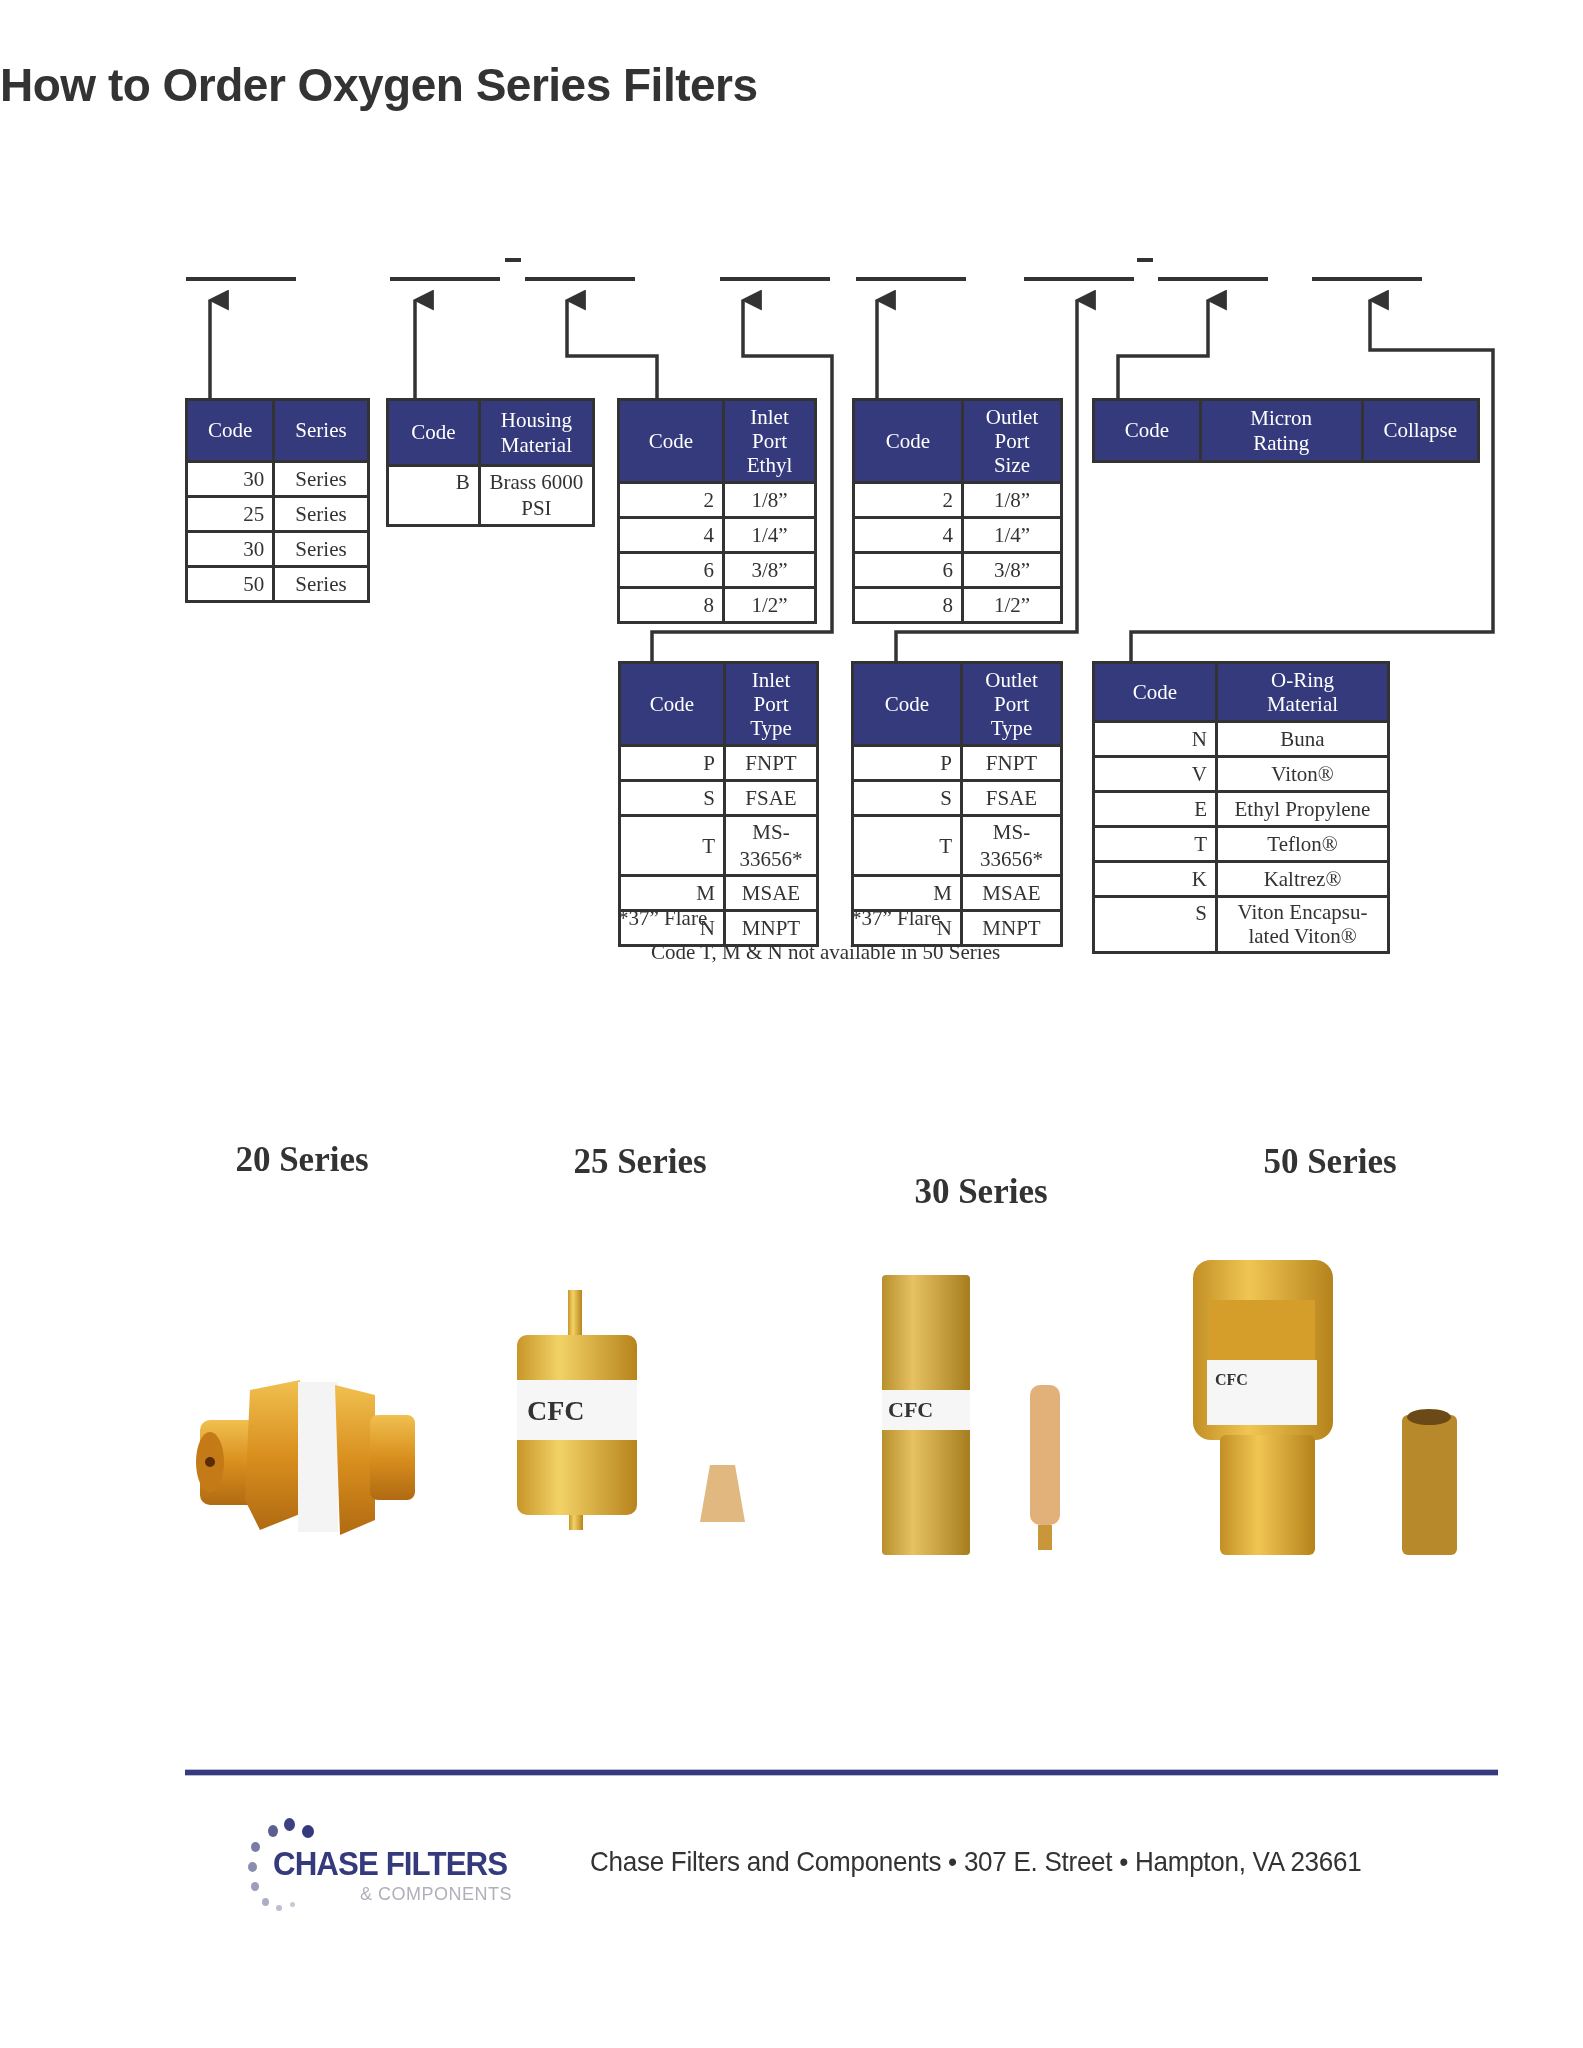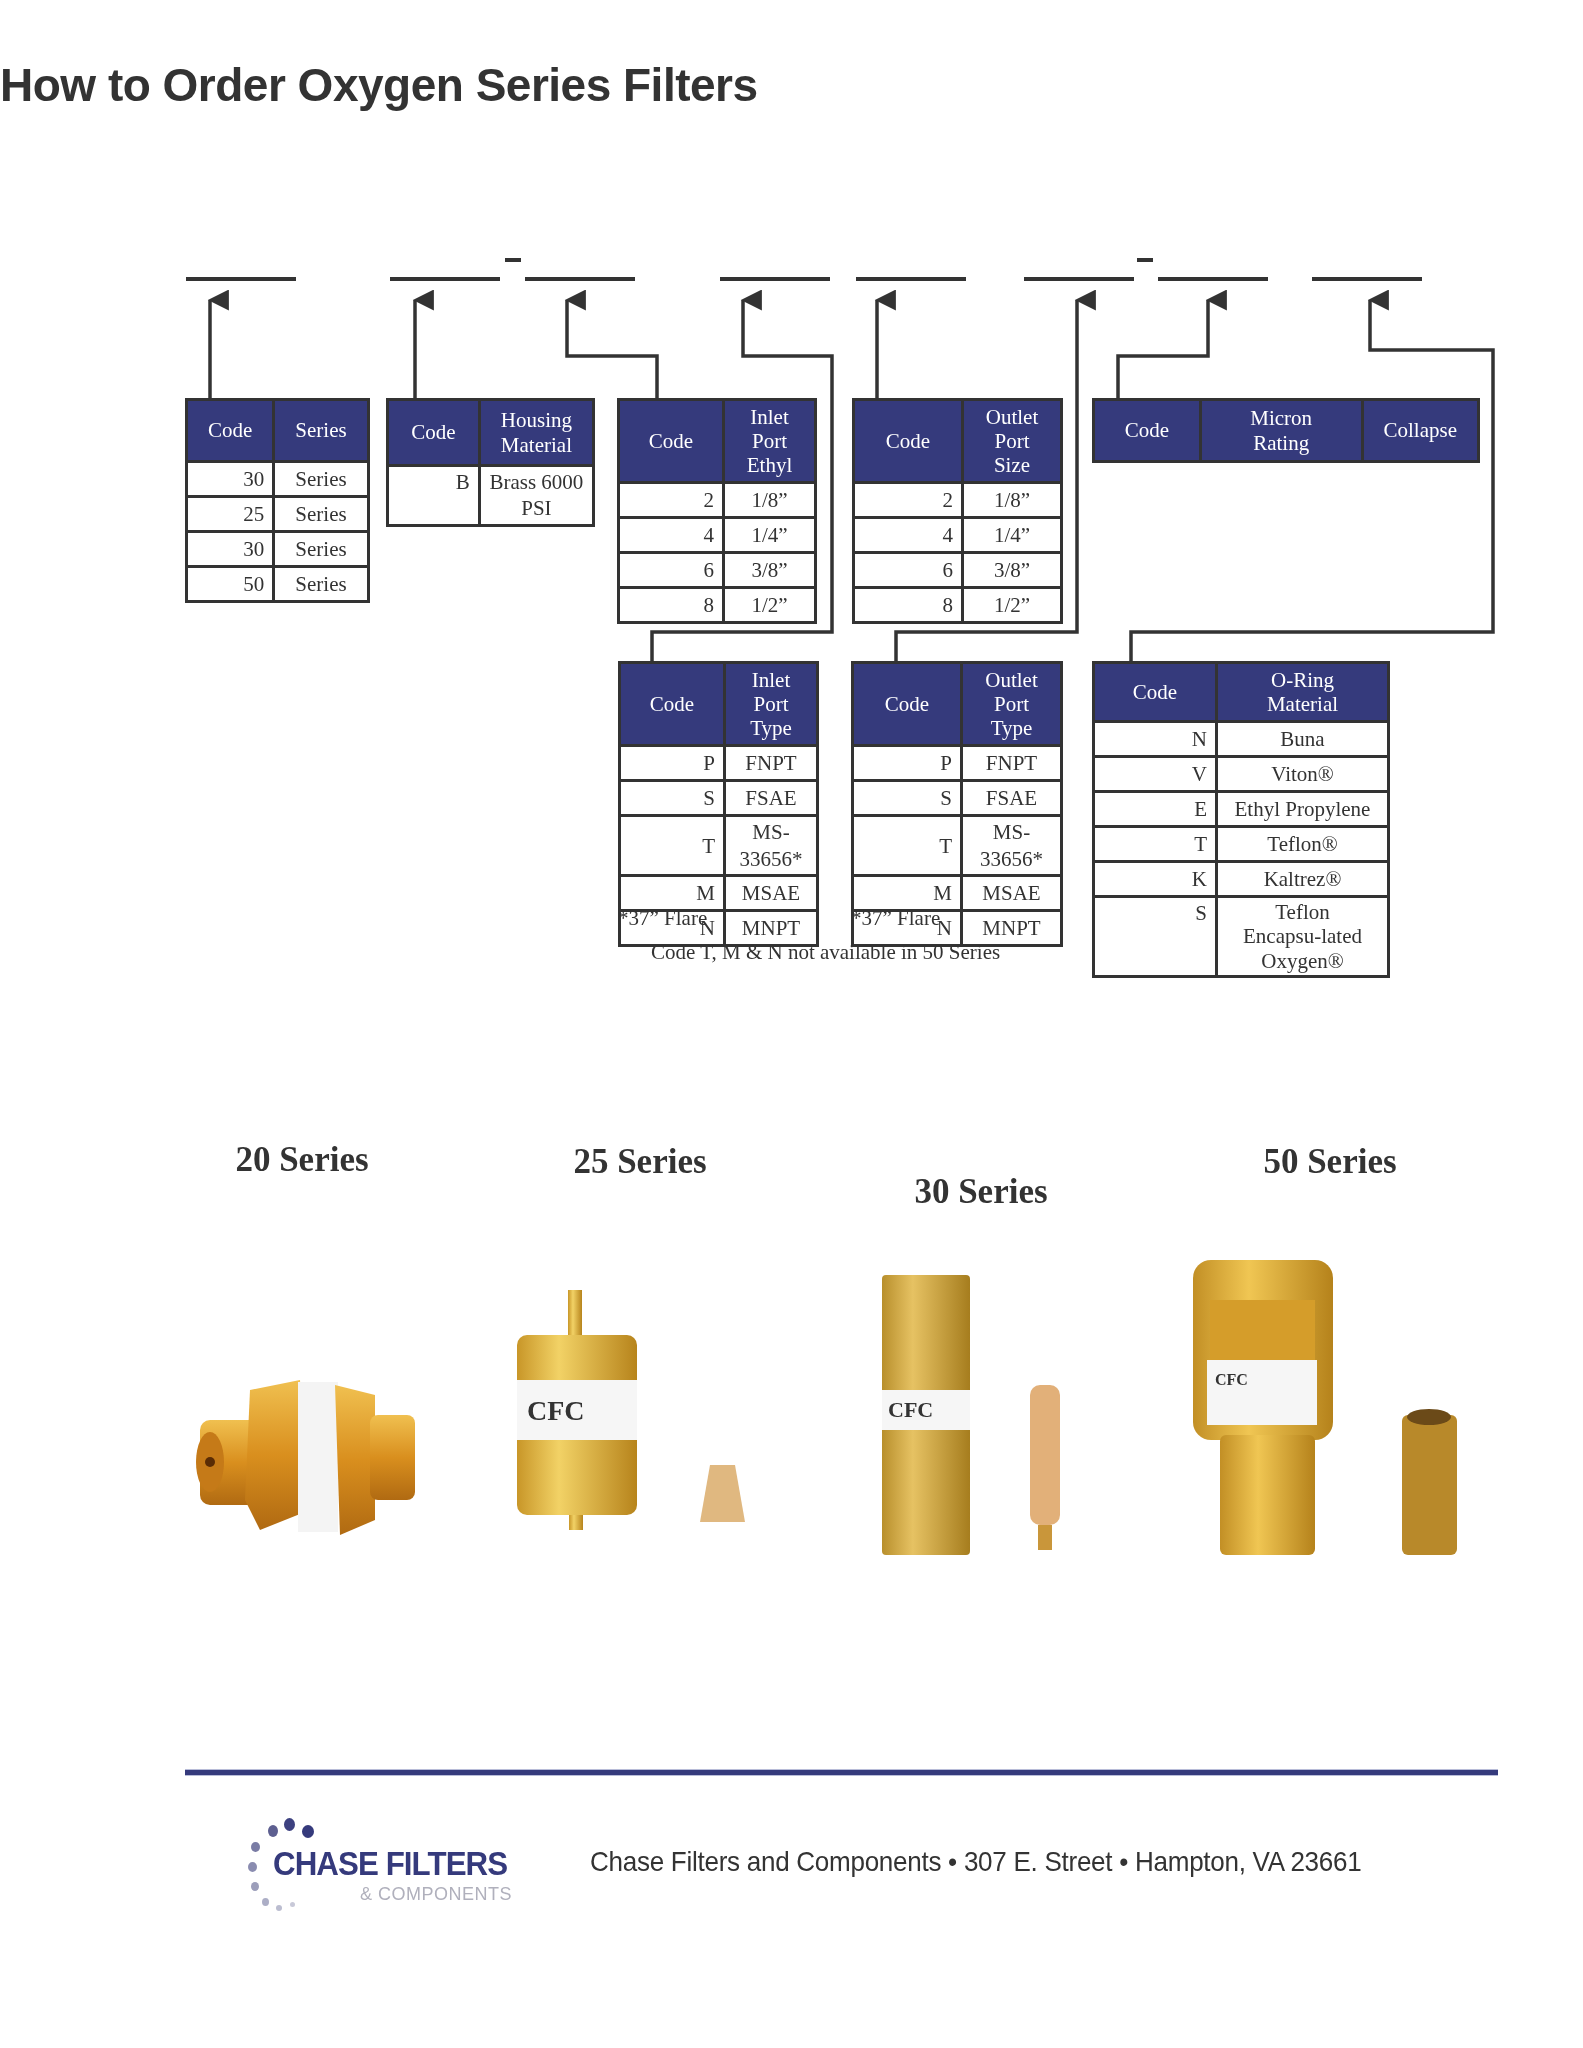--- a/index.html
+++ b/index.html
@@ -244,21 +244,21 @@
   <tr>
         <td class="c">T</td>
         <td>Teflon®</td>
       </tr>
   <tr>
         <td class="c">K</td>
         <td>Kaltrez®</td>
       </tr>
   <tr>
         <td class="c top">S</td>
-        <td style="padding:2px 18px;line-height:1.15;">Teflon Encapsu-lated Oxygen®</td>
+        <td style="padding:2px 18px;line-height:1.15;">Viton Encapsu-lated Viton®</td>
       </tr>
 </tbody>
   </table>
 
 <div class="note" style="left:618px;top:906px;">*37” Flare</div>
 <div class="note" style="left:851px;top:906px;">*37” Flare</div>
 <div class="note" style="left:651px;top:940px;">Code T, M &amp; N not available in 50 Series</div>
 
 <div class="series-label" style="left:172px;top:1140px;">20 Series</div>
 <div class="series-label" style="left:510px;top:1142px;">25 Series</div>

